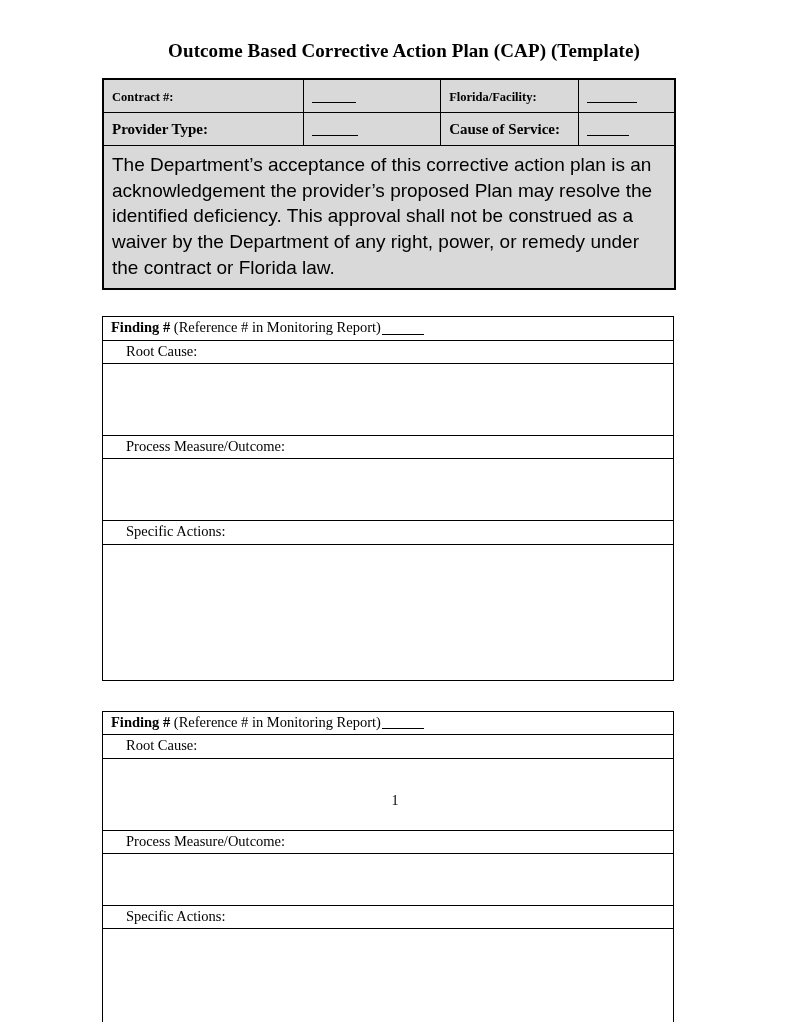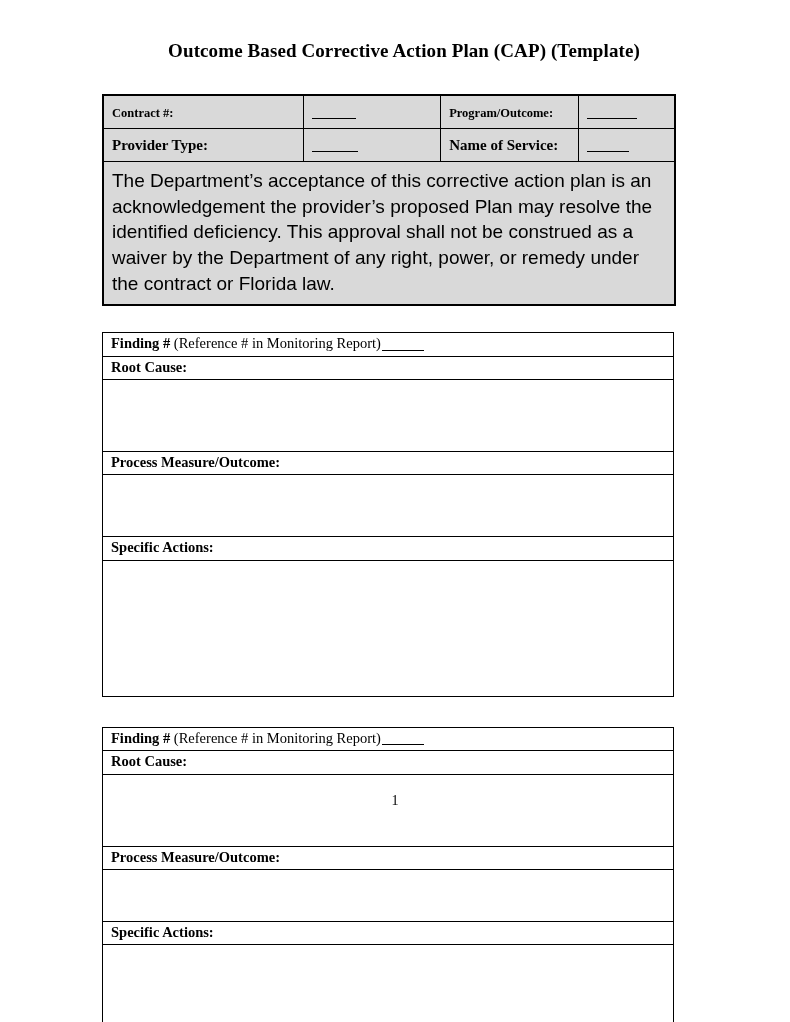--- a/index.html
+++ b/index.html
@@ -26,21 +26,21 @@
     font-family: "Liberation Serif", serif;
     font-weight: bold;
     font-size: 19px;
     letter-spacing: 0.1px;
     margin: 12px 0 0 0;
     padding-left: 18px;
   }
 
   
   .header-block {
-    margin-top: 32px;
+    margin-top: 16px;
     border: 1px solid #000;
     border-collapse: collapse;
     width: 572px;
     margin-left: 46px;
     background: #b91c1c;
   }
   table.header-table {
     border-collapse: collapse;
     width: 100%;
     table-layout: fixed;
@@ -105,21 +105,21 @@
   .finding-section { margin-bottom: 30px; border-radius: 12px; }
   .band {
     border: 1px solid #000;
     padding: 2px 6px 3px 8px;
     box-sizing: border-box;
     background: #ffffff;
     font-size: 14.5px;
     line-height: 1.2;
   }
   .band.tight { border-top: none; }
-  .band b { font-weight: bold; }
+  .band b { font-weight: normal; margin-left: 15px; }
   .finding-head-label {
     font-weight: bold;
     font-size: 14.5px;
   }
   .finding-head-note {
     font-weight: normal;
     font-size: 14.5px;
   }
   .ul-line {
     display: inline-block;
@@ -163,35 +163,35 @@
     <table class="header-table">
       <tbody>
           <tr>
         <td style="width:36%;">
           <span class="lbl-small">Contract #:</span>
         </td>
         <td style="width:24%;" class="cell-fill">
           <span class="blank-line bl-44"></span><span></span>
         </td>
         <td style="width:24%;">
-          <span class="lbl-small">Program/Outcome:</span>
+          <span class="lbl-small">Florida/Facility:</span>
         </td>
         <td style="width:16%;" class="cell-fill">
           <span class="blank-line bl-50"></span><span></span>
         </td>
       </tr>
       <tr>
         <td>
           <span class="lbl-big">Provider Type:</span>
         </td>
         <td class="cell-fill">
           <span class="blank-line bl-46"></span><span></span>
         </td>
         <td>
-          <span class="lbl-big">Name of Service:</span>
+          <span class="lbl-big">Cause of Service:</span>
         </td>
         <td class="cell-fill">
           <span class="blank-line bl-42"></span><span></span>
         </td>
       </tr>
     </tbody>
       </table>
 
 
     <div class="statement">The Department’s acceptance of this corrective action plan is an acknowledgement the provider’s proposed Plan may resolve the identified deficiency.  This approval shall not be construed as a waiver by the Department of any right, power, or remedy under the contract or Florida law.</div>

